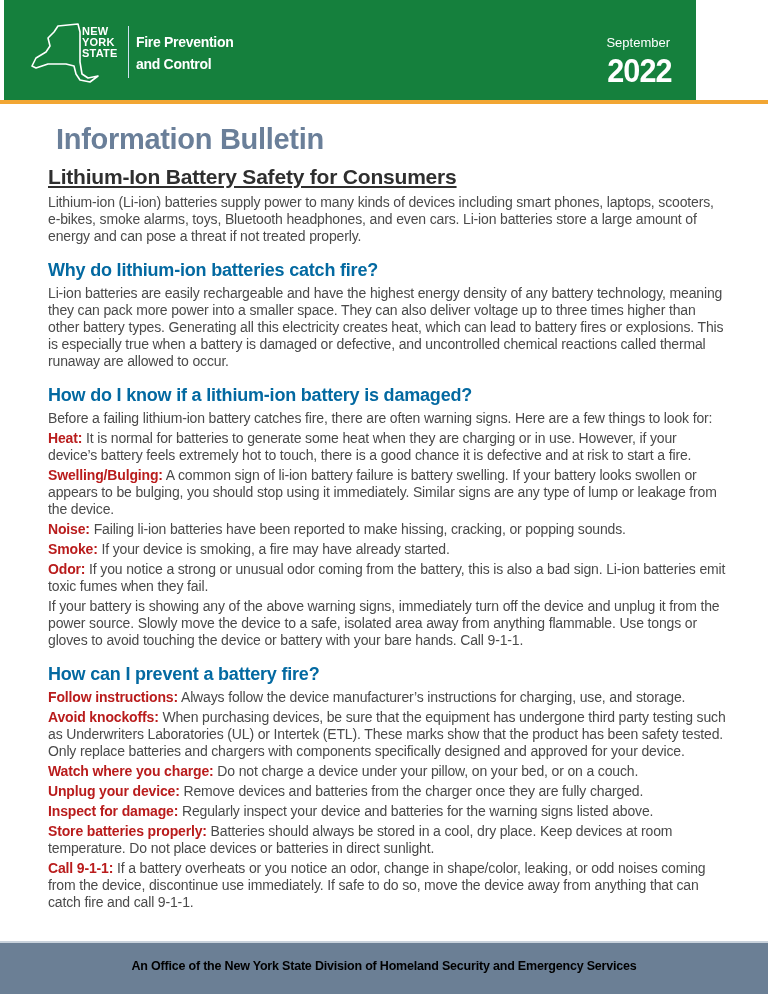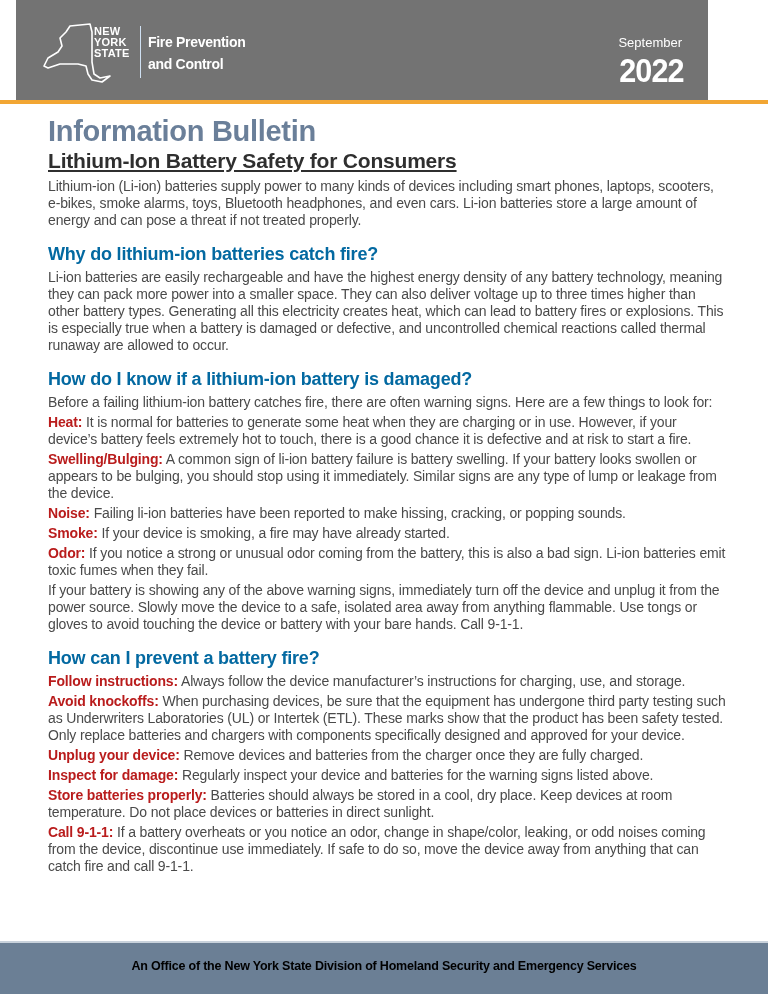--- a/index.html
+++ b/index.html
@@ -1,27 +1,27 @@
 <!DOCTYPE html>
 <html><head>
 <meta charset="utf-8">
 <style>
   html, body { margin:0; padding:0; }
   body { width:768px; height:994px; background:#ffffff; position:relative; overflow:hidden;
          font-family:"Liberation Sans", sans-serif; color:#3c3c3c; }
-  .header { position:absolute; left:16px; top:0; width:692px; height:100px; background:#737373; }
+  .header { position:absolute; left:4px; top:0; width:692px; height:100px; background:#15803d; }
   .header-stripe { position:absolute; left:0; top:100px; width:768px; height:4px; background:#f2a633; }
   .logo { position:absolute; left:24px; top:22px; width:100px; height:62px; }
   .nys-text { position:absolute; left:78px; top:26px; color:#fff; font-weight:bold; font-size:11px; line-height:11px; letter-spacing:0.2px; }
   .logo-divider { position:absolute; left:124px; top:26px; width:1px; height:52px; background:#cfe0f2; }
   .agency { position:absolute; left:132px; top:31px; color:#fff; font-weight:bold; font-size:14px; line-height:22px; letter-spacing:-0.3px; }
   .month { position:absolute; right:26px; top:35px; color:#fff; font-size:13px; }
   .year { position:absolute; right:24px; top:52px; color:#fff; font-weight:bold; font-size:34px; line-height:36px; letter-spacing:-1px; transform:scaleX(0.9); transform-origin:right; }
   .content { position:absolute; left:48px; top:114px; width:680px; }
-  .bulletin { font-size:29px; font-weight:bold; color:#6a7f99; margin:0; line-height:34px; letter-spacing:-0.3px; }
+  .bulletin { font-size:29px; font-weight:bold; color:#6a7f99; margin:8px; line-height:34px; letter-spacing:-0.3px; }
   .title { font-size:21px; font-weight:bold; color:#2f2f2f; margin:0 0 4px 0; line-height:26px; letter-spacing:-0.2px;text-decoration:underline; }
   .h2 { font-size:18px; font-weight:bold; color:#0369a1; margin:0 0 4px 0; line-height:22px; letter-spacing:-0.2px; }
   p { font-size:14px; line-height:17px; margin:0 0 3px 0; color:#4a4a4a; letter-spacing:-0.15px; }
   p b { color:#b91c1c; }
   .section { margin-top:14px; }
   .footer { position:absolute; left:0; top:941px; width:768px; height:53px; background:#6b7f95; border-top:2px solid #c9d2dc; }
   .footer-text { text-align:center; color:#000000; font-weight:bold; font-size:12.5px; margin-top:16px; letter-spacing:-0.2px; }
 </style>
 </head>
 <body>
@@ -63,20 +63,21 @@
     <p><b>Noise:</b><span> Failing li-ion batteries have been reported to make hissing, cracking, or popping sounds.</span></p>
     <p><b>Smoke:</b><span> If your device is smoking, a fire may have already started.</span></p>
     <p><b>Odor:</b><span> If you notice a strong or unusual odor coming from the battery, this is also a bad sign. Li-ion batteries emit toxic fumes when they fail.</span></p>
     <p><span>If your battery is showing any of the above warning signs, immediately turn off the device and unplug it from the power source. Slowly move the device to a safe, isolated area away from anything flammable. Use tongs or gloves to avoid touching the device or battery with your bare hands. Call 9-1-1.</span></p>
   </div>
 
   <div class="section">
     <h3 class="h2">How can I prevent a battery fire?</h3>
     <p><b>Follow instructions:</b><span> Always follow the device manufacturer’s instructions for charging, use, and storage.</span></p>
     <p><b>Avoid knockoffs:</b><span> When purchasing devices, be sure that the equipment has undergone third party testing such as Underwriters Laboratories (UL) or Intertek (ETL). These marks show that the product has been safety tested. Only replace batteries and chargers with components specifically designed and approved for your device.</span></p>
+    <p><b>Watch where you charge:</b><span> Do not charge a device under your pillow, on your bed, or on a couch.</span></p>
     <p><b>Unplug your device:</b><span> Remove devices and batteries from the charger once they are fully charged.</span></p>
     <p><b>Inspect for damage:</b><span> Regularly inspect your device and batteries for the warning signs listed above.</span></p>
     <p><b>Store batteries properly:</b><span> Batteries should always be stored in a cool, dry place. Keep devices at room temperature. Do not place devices or batteries in direct sunlight.</span></p>
     <p><b>Call 9-1-1:</b><span> If a battery overheats or you notice an odor, change in shape/color, leaking, or odd noises coming from the device, discontinue use immediately. If safe to do so, move the device away from anything that can catch fire and call 9-1-1.</span></p>
   </div>
 </div>
 
 <div class="footer">
   <div class="footer-text">An Office of the New York State Division of Homeland Security and Emergency Services</div>
 </div>

